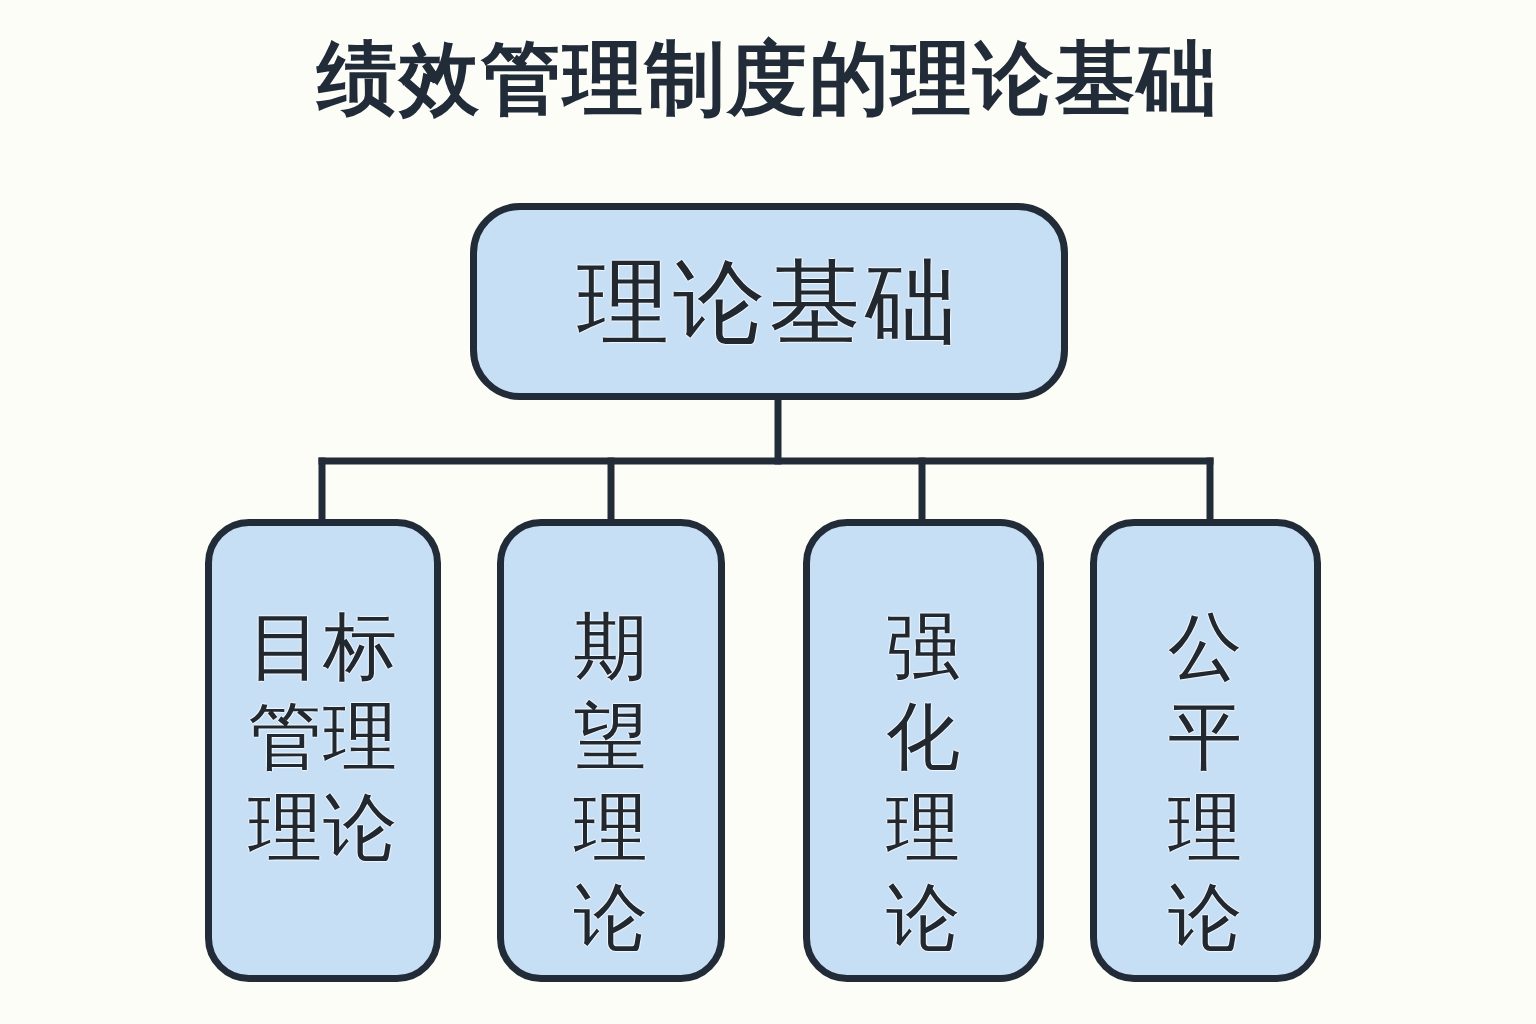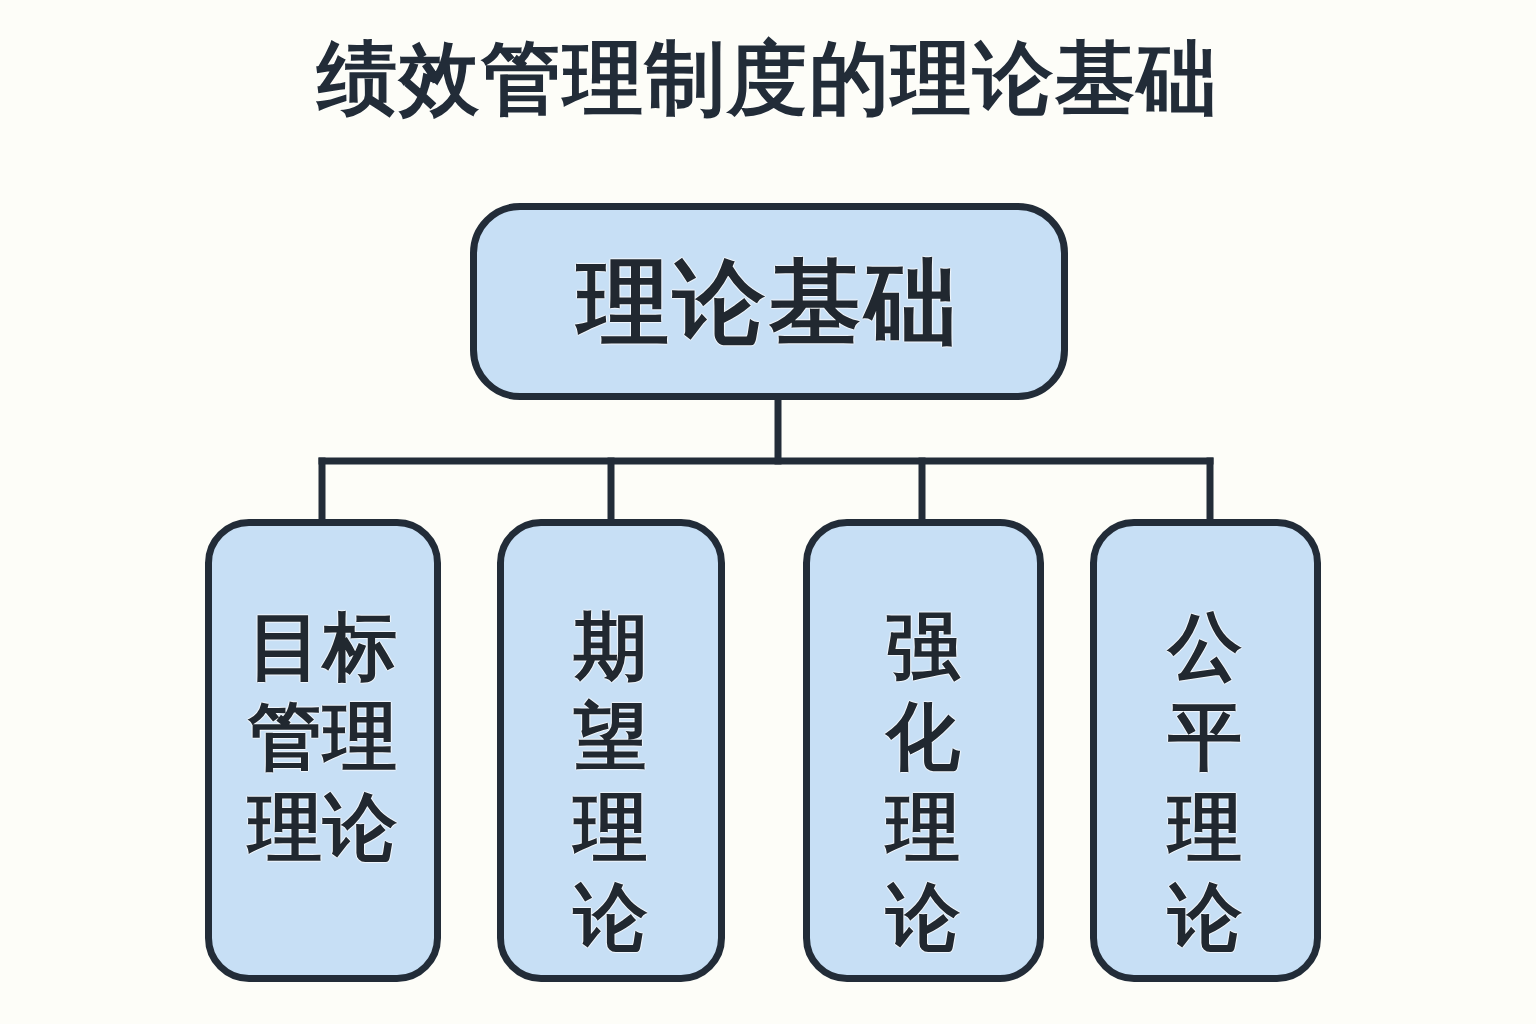--- a/index.html
+++ b/index.html
@@ -49,21 +49,21 @@
 
   
   .node {
     position: absolute;
     box-sizing: border-box;
     background: #c7dff5;
     border: 7px solid #222c38;
     display: flex;
     justify-content: center;
     color: #212830;
-    font-weight: bold;
+    font-weight: normal;
     text-shadow:
        1px 0 1px rgba(255,255,255,0.75),
       -1px 0 1px rgba(255,255,255,0.75),
        0 1px 1px rgba(255,255,255,0.75),
        0 -1px 1px rgba(255,255,255,0.75);
   }
 
   #node-root {
     left: 470px;
     top: 203px;

